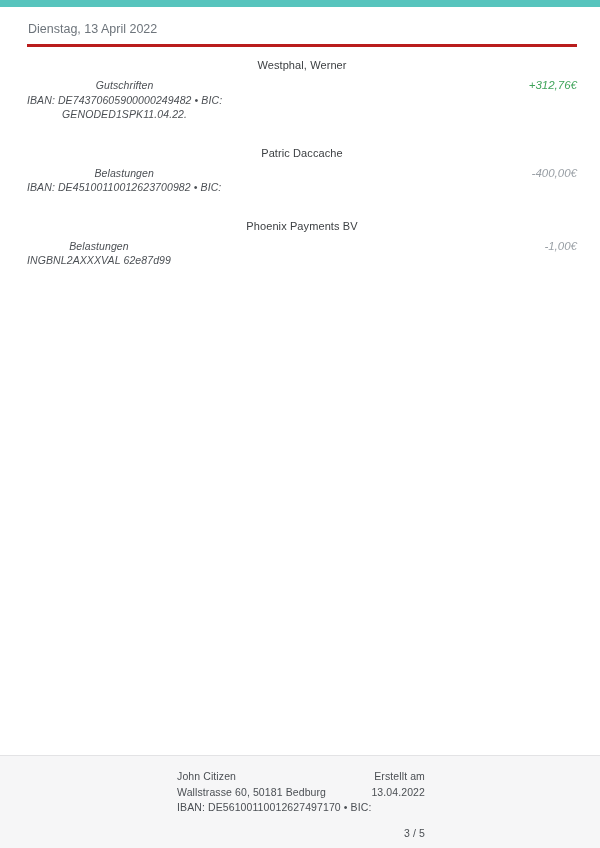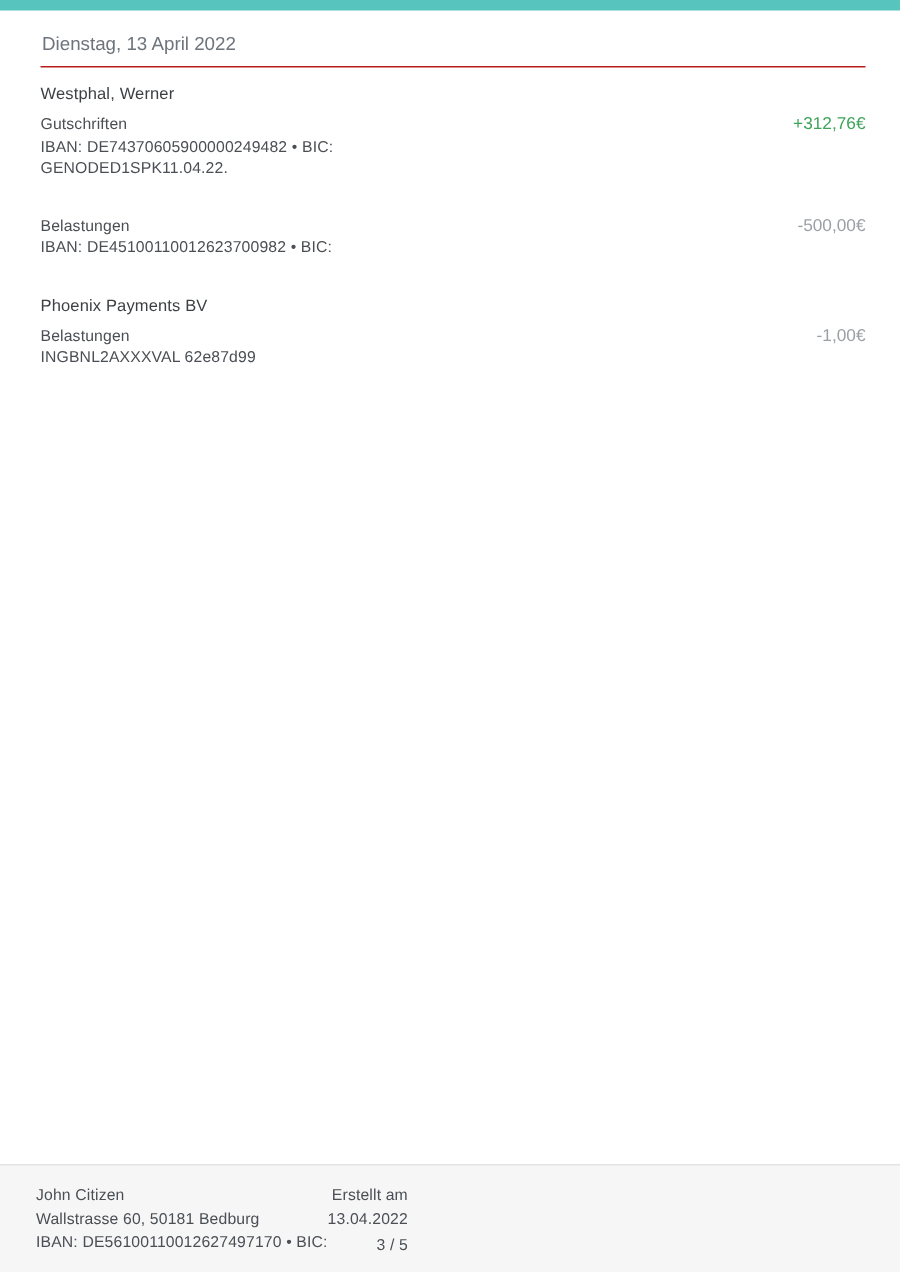--- a/index.html
+++ b/index.html
@@ -14,70 +14,71 @@
     width: 100%; height: 7px;
     background: #57c4bd;
   }
   .content {
     padding: 9px 23px 0 27px;
   }
   .date-heading {
     font-size: 12.5px;
     color: #6d747b;
     padding: 6px 0 8px 1px;
-    border-bottom: 1px solid #b91c1c;
+    border-bottom: 3px solid #b91c1c;
   }
-  .txn-list { padding-top: 11px; }
+  .txn-list { padding-top: 11px; text-align: center; }
   .txn { margin-bottom: 24px; }
   .txn-name {
     font-size: 11px;
     color: #3d4043;
     line-height: 14px;
     margin-bottom: 6px;
     letter-spacing: 0.1px;
   }
   .txn-body {
     display: flex;
     justify-content: space-between;
     align-items: flex-start;
+    font-style: italic;
   }
   .txn-details { max-width: 380px; }
   .txn-type, .txn-line {
     font-size: 10.5px;
     color: #4b4f54;
     line-height: 14.5px;
     letter-spacing: 0.1px;
   }
   .txn-amount {
     font-size: 11.5px;
     color: #9aa0a6;
     padding-top: 1px;
     white-space: nowrap;
   }
   .amount--positive { color: #3fa45a; }
   .amount--negative { color: #9aa0a6; }
   .footer {
     position: absolute;
     left: 0; right: 0; bottom: 0;
-    height: 72px;
+    height: 93px;
     background: #f6f6f7;
     border-top: 1px solid #e3e3e5;
     padding: 13px 22px 0 24px;
     display: flex;
-    justify-content: flex-start;
+    justify-content: center;
   }
   .footer-left div, .footer-right div {
     font-size: 10.5px;
     color: #4b4f54;
     line-height: 15.5px;
     letter-spacing: 0.1px;
   }
   .footer-right { text-align: right; }
   .footer-page {
-    margin-top: 2px;
+    margin-top: 26px;
     font-size: 10.5px;
     color: #4b4f54;
   }
 </style>
 </head>
 <body>
 
 <div class="top-bar"></div>
 
 <div class="content">
@@ -91,26 +92,27 @@
         <div class="txn-details">
           <div class="txn-type">Gutschriften</div>
           <div class="txn-line">IBAN: DE74370605900000249482 • BIC:</div>
           <div class="txn-line">GENODED1SPK11.04.22.</div>
         </div>
         <div class="txn-amount amount--positive">+312,76€</div>
       </div>
     </div>
 
     <div class="txn">
+      <div class="txn-name">Patric Daccache</div>
       <div class="txn-body">
         <div class="txn-details">
           <div class="txn-type">Belastungen</div>
           <div class="txn-line">IBAN: DE45100110012623700982 • BIC:</div>
         </div>
-        <div class="txn-amount amount--negative">-500,00€</div>
+        <div class="txn-amount amount--negative">-400,00€</div>
       </div>
     </div>
 
     <div class="txn">
       <div class="txn-name">Phoenix Payments BV</div>
       <div class="txn-body">
         <div class="txn-details">
           <div class="txn-type">Belastungen</div>
           <div class="txn-line">INGBNL2AXXXVAL 62e87d99</div>
         </div>

